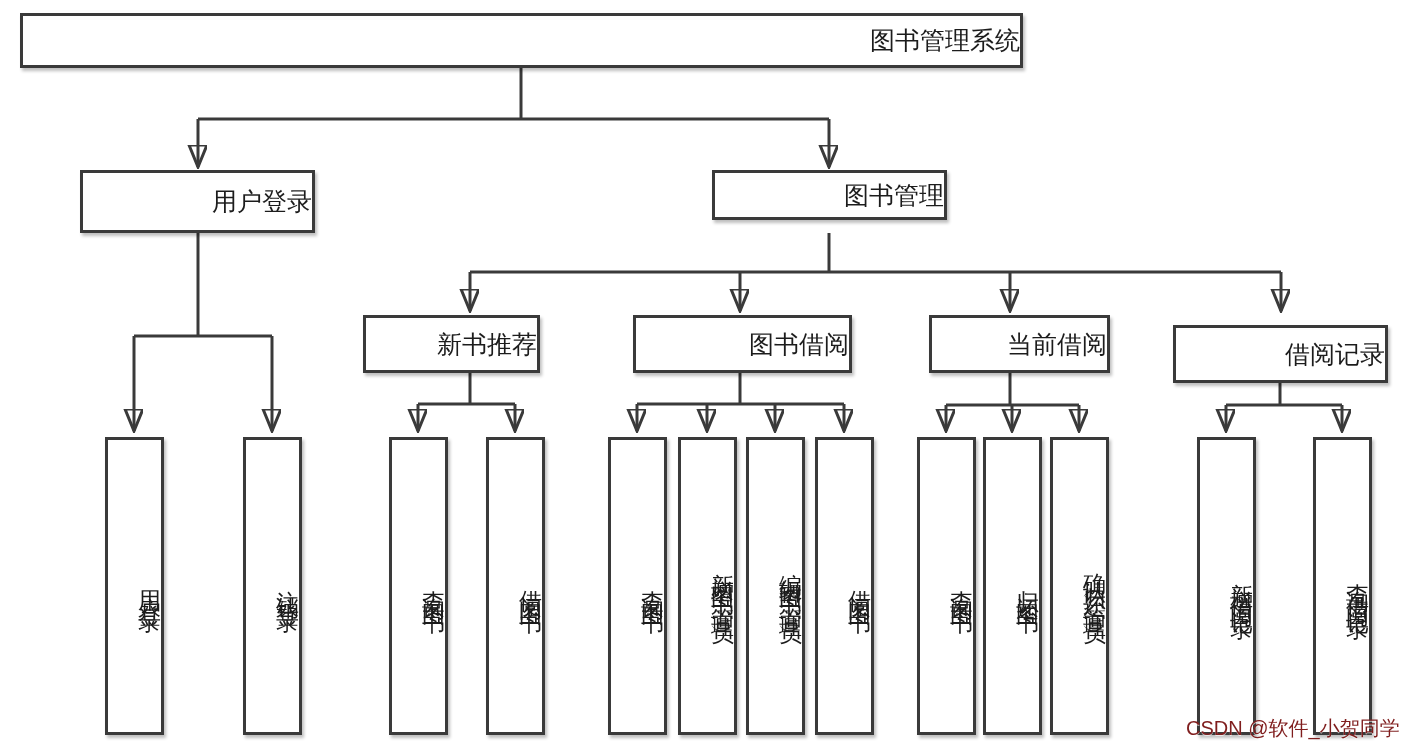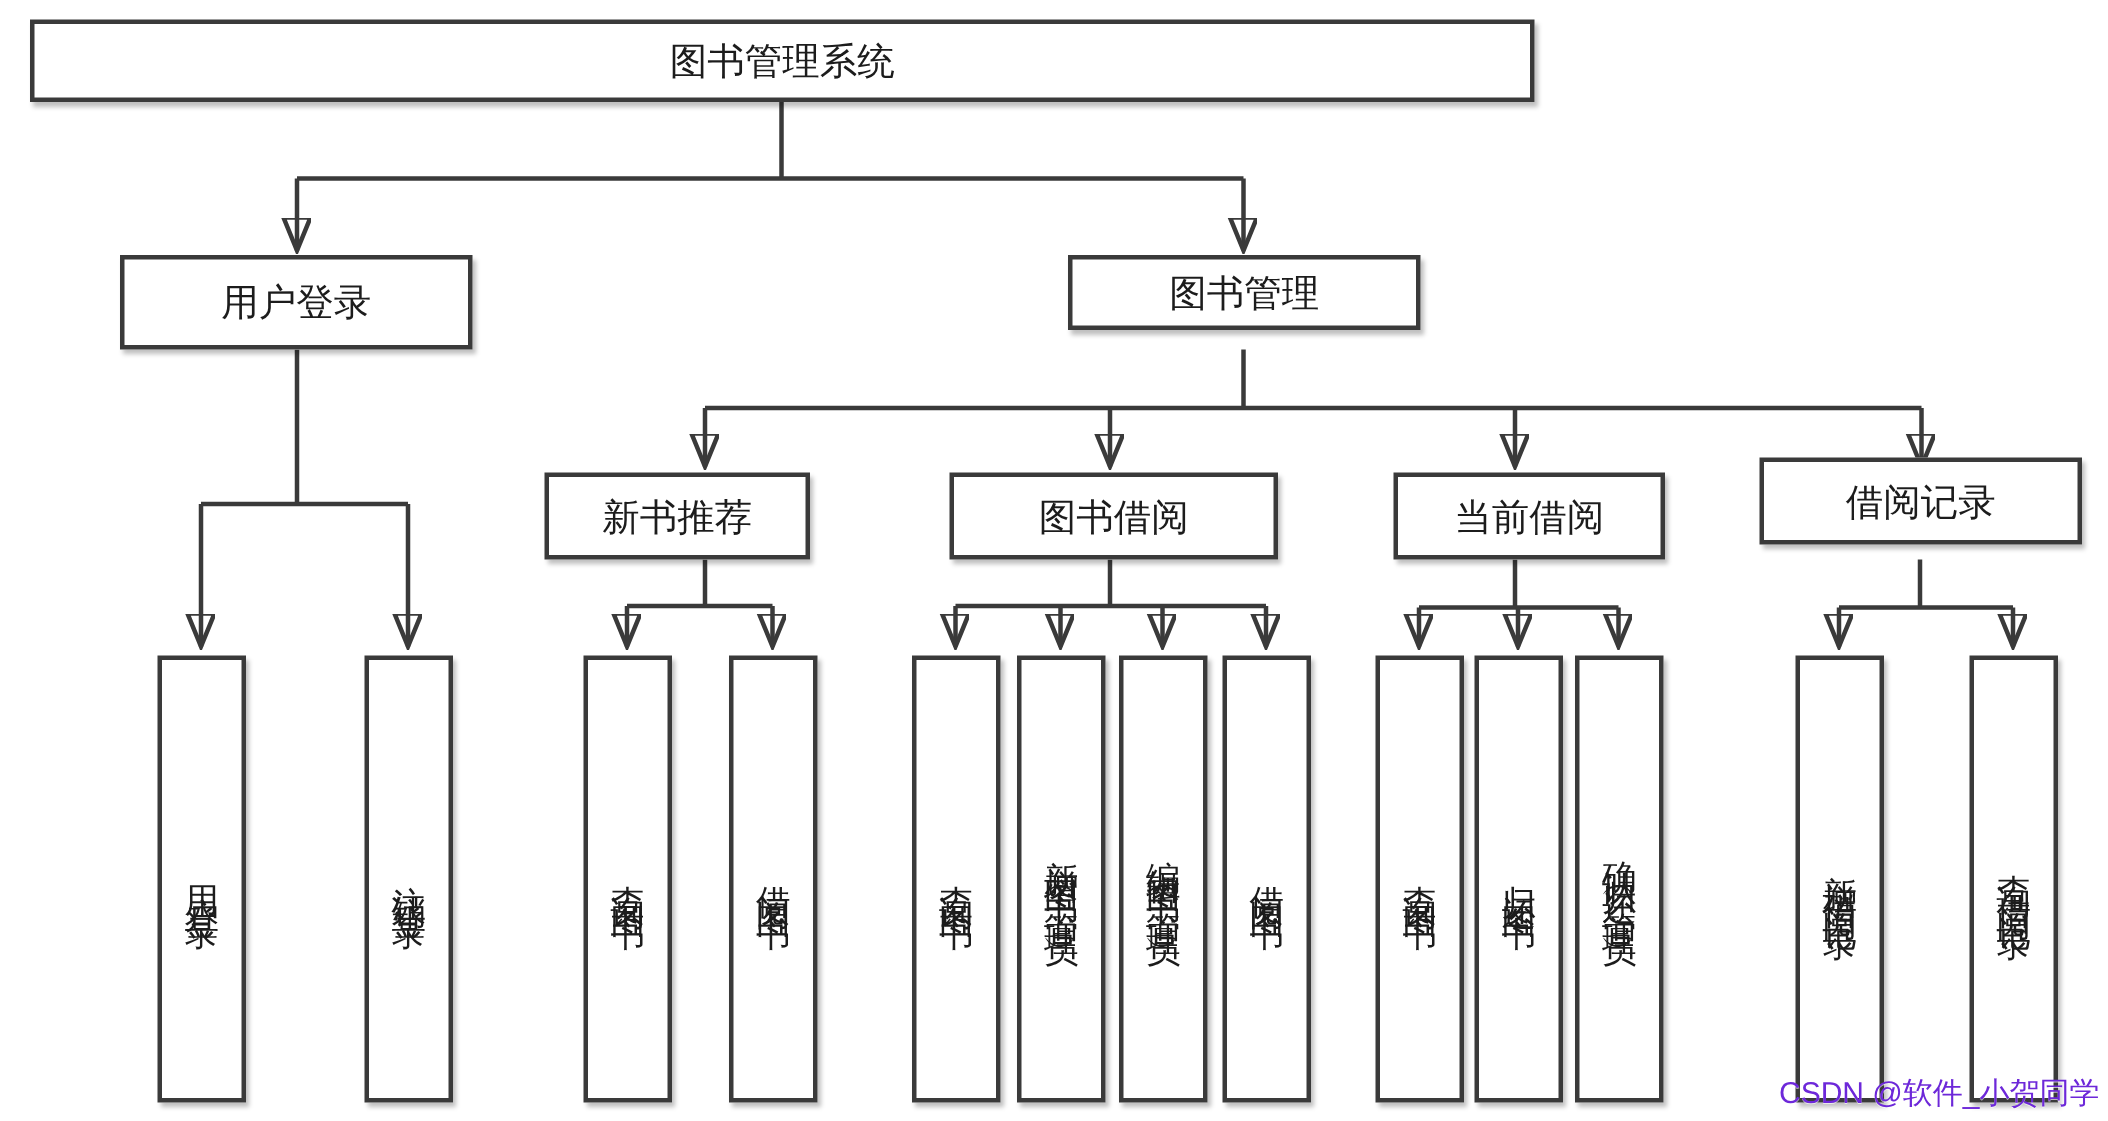--- a/index.html
+++ b/index.html
@@ -7,32 +7,32 @@
   .canvas{
     position:relative;width:1405px;height:747px;background:#ffffff;
     font-family:"Liberation Sans","DejaVu Sans",sans-serif;overflow:hidden;
     color:#1c1c1c;
   }
   .wires{position:absolute;left:0;top:0;z-index:1;}
   .wires path{stroke:#3a3a3a;stroke-width:3;fill:none;}
   .node{
     position:absolute;z-index:2;background:#ffffff;
     border:3px solid #3a3a3a;box-sizing:border-box;
-    display:flex;align-items:center;justify-content:center;
+    display:flex;align-items:center;justify-content:flex-end;
     box-shadow:2px 3px 3px rgba(0,0,0,0.25);
   }
   .node .label{white-space:nowrap;}
   .hnode .label{font-size:25px;}
   .vnode .label{
     writing-mode:vertical-rl;text-orientation:mixed;
     font-size:23px;line-height:1;letter-spacing:7px;
   }
   .watermark{
     position:absolute;left:1186px;top:715px;z-index:3;
-    font-size:20px;color:#6d28d9;white-space:nowrap;
+    font-size:20px;color:#7f1d1d;white-space:nowrap;
     text-shadow:0 1px 0 rgba(255,255,255,0.65);
   }
 </style>
 </head>
 <body>
 
 <div class="canvas">
 
   <svg class="wires" width="1405" height="747" viewBox="0 0 1405 747">
     <defs>
@@ -109,21 +109,21 @@
 
   <div class="node hnode" style="left:363px;top:315px;width:177px;height:58px">
     <span class="label">新书推荐</span>
   </div>
   <div class="node hnode" style="left:633px;top:315px;width:219px;height:58px">
     <span class="label">图书借阅</span>
   </div>
   <div class="node hnode" style="left:929px;top:315px;width:181px;height:58px">
     <span class="label">当前借阅</span>
   </div>
-  <div class="node hnode" style="left:1173px;top:305px;width:215px;height:58px">
+  <div class="node hnode" style="left:1173px;top:325px;width:215px;height:58px">
     <span class="label">借阅记录</span>
   </div>
 
   <div class="node vnode" style="left:105px;top:437px;width:59px;height:298px">
     <span class="label">用户登录</span>
   </div>
   <div class="node vnode" style="left:243px;top:437px;width:59px;height:298px">
     <span class="label">注销登录</span>
   </div>
   <div class="node vnode" style="left:389px;top:437px;width:59px;height:298px">

